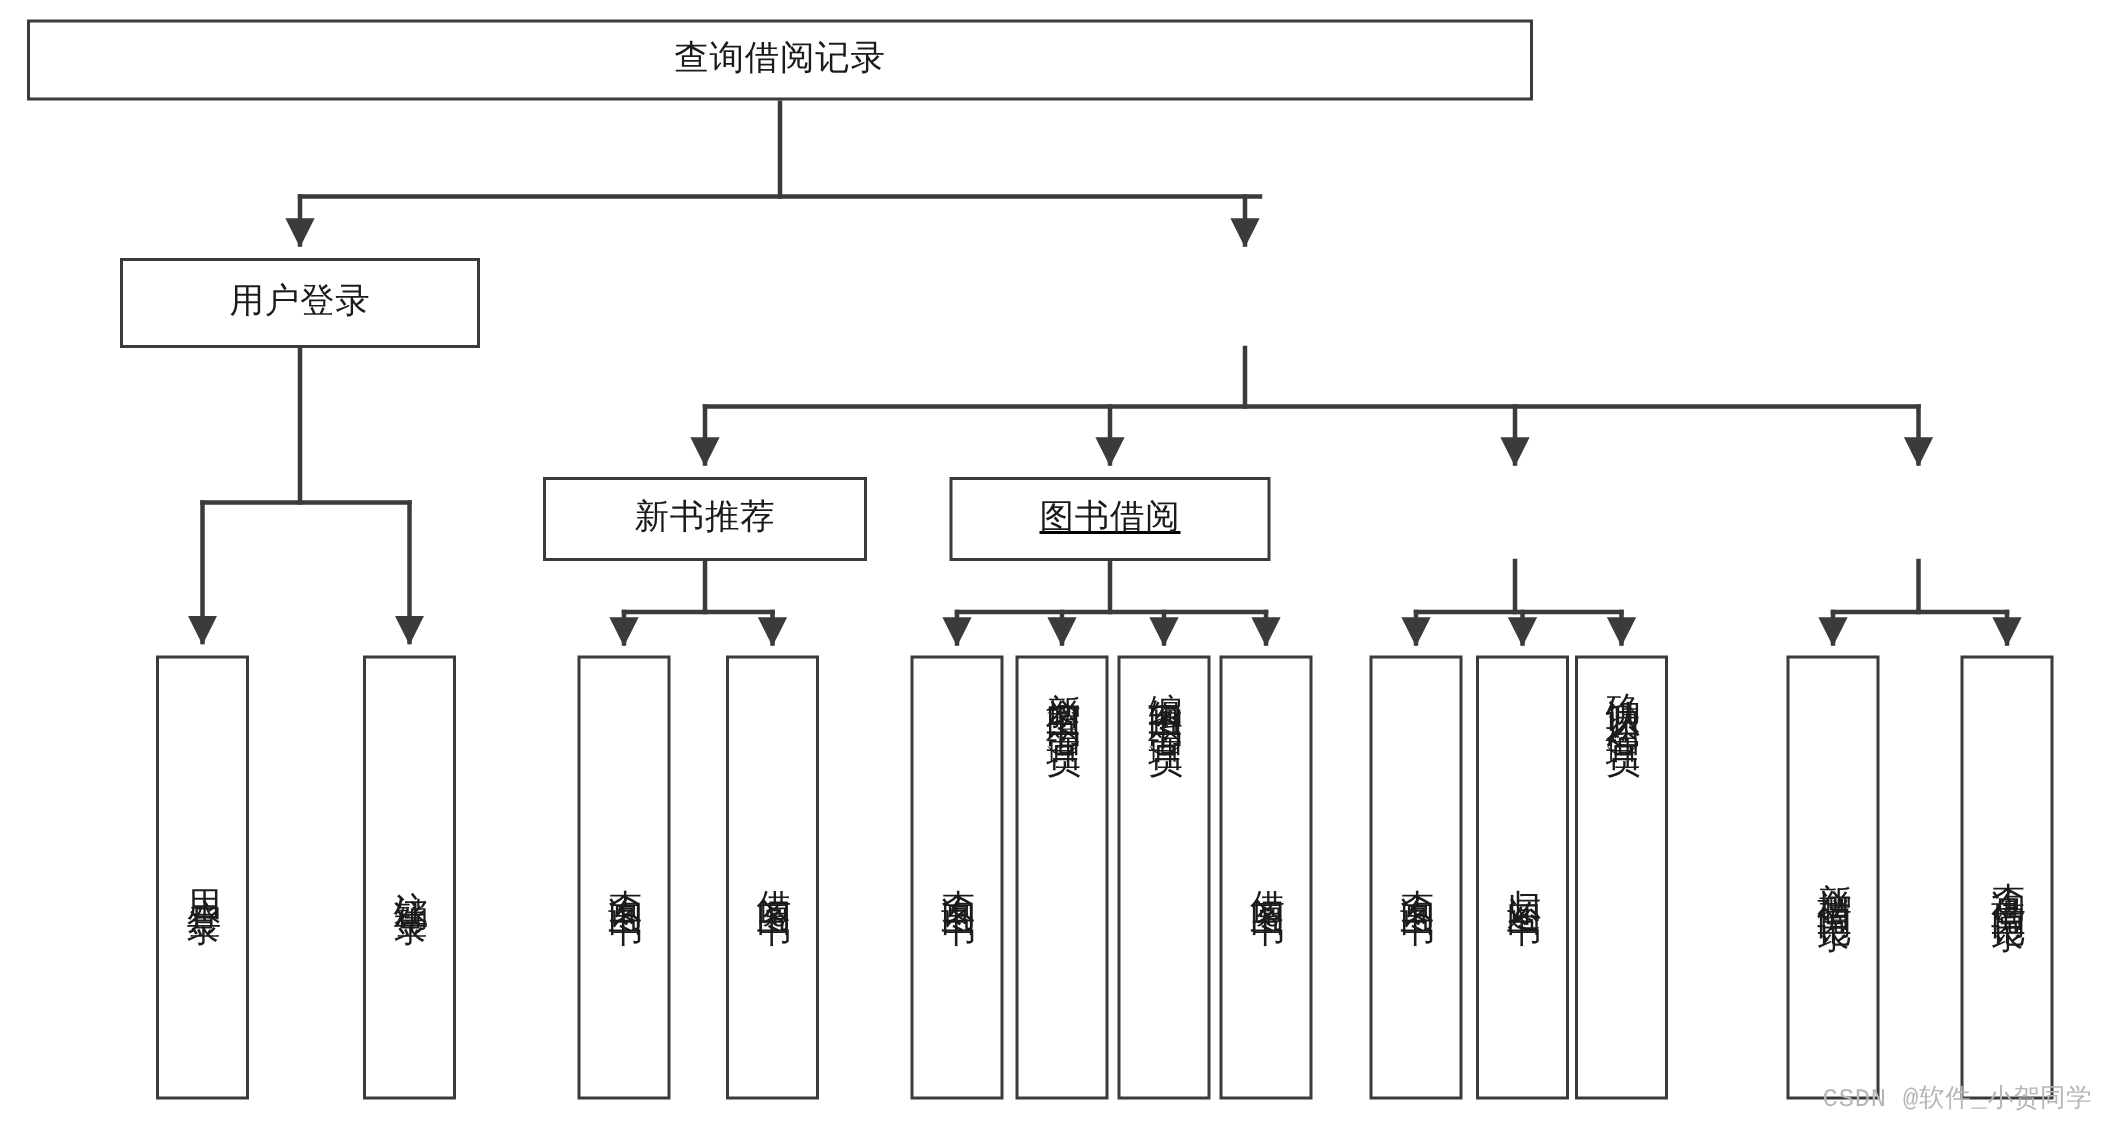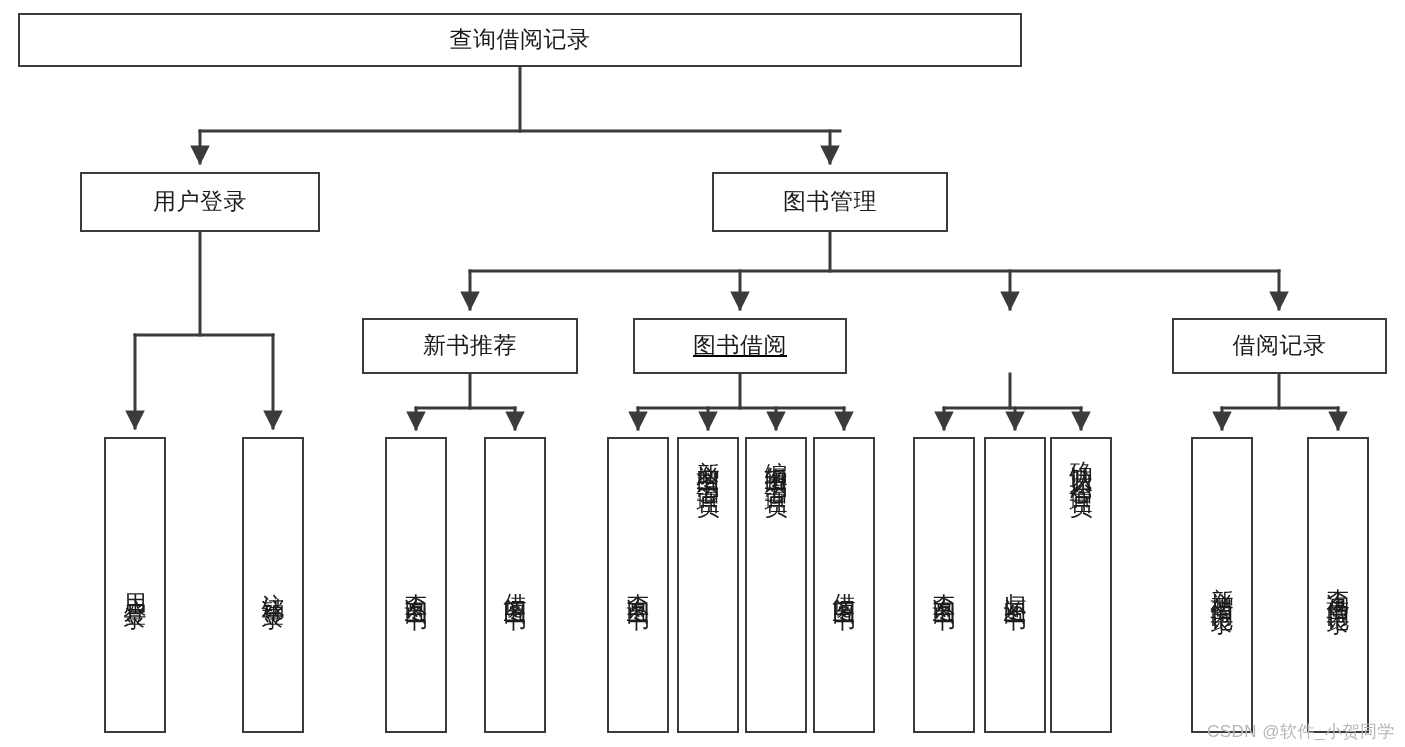--- a/index.html
+++ b/index.html
@@ -70,21 +70,21 @@
     padding-top: 0;
   }
   #watermark {
     position: absolute;
     right: 10px;
     bottom: 4px;
     font-size: 17px;
     color: #b6b6b6;
     white-space: nowrap;
     letter-spacing: 0.5px;
-    font-family: Liberation Sans, sans-serif;
+    font-family: Liberation Mono, monospace;
     text-align: center;
   }
 </style>
 </head>
 <body>
 
 <div id="diagram-canvas">
 
   <svg id="connector-layer" viewBox="0 0 1405 747" xmlns="http://www.w3.org/2000/svg">
     <defs>
@@ -137,32 +137,26 @@
     </g>
   </svg>
 
   <div class="node" style="left:18px; top:13px; width:1004px; height:54px;">
     <span class="node-label">查询借阅记录</span>
   </div>
 
   <div class="node" style="left:80px; top:172px; width:240px; height:60px;">
     <span class="node-label">用户登录</span>
   </div>
-  <div class="node" style="left:712px; top:172px; width:236px; height:60px;">
-    <span class="node-label">图书管理</span>
-  </div>
 
   <div class="node" style="left:362px; top:318px; width:216px; height:56px;">
     <span class="node-label">新书推荐</span>
   </div>
   <div class="node" style="left:633px; top:318px; width:214px; height:56px;text-decoration:underline;">
     <span class="node-label">图书借阅</span>
-  </div>
-  <div class="node" style="left:1172px; top:318px; width:215px; height:56px;">
-    <span class="node-label">借阅记录</span>
   </div>
 
   <div class="node leaf centered" style="left:104px; top:437px; width:62px; height:296px;">
     <span class="node-label">用户登录</span>
   </div>
   <div class="node leaf centered" style="left:242px; top:437px; width:62px; height:296px;">
     <span class="node-label">注销登录</span>
   </div>
   <div class="node leaf centered" style="left:385px; top:437px; width:62px; height:296px;">
     <span class="node-label">查询图书</span>

